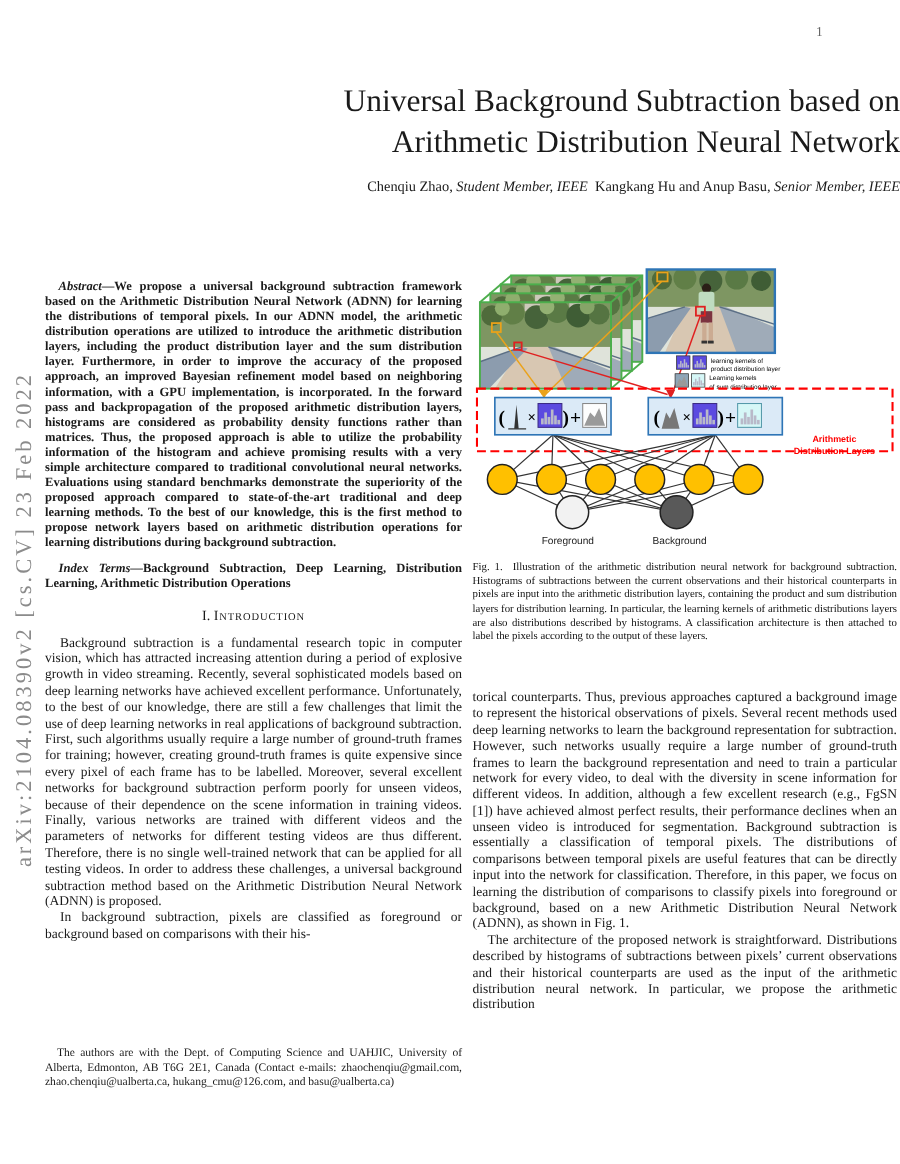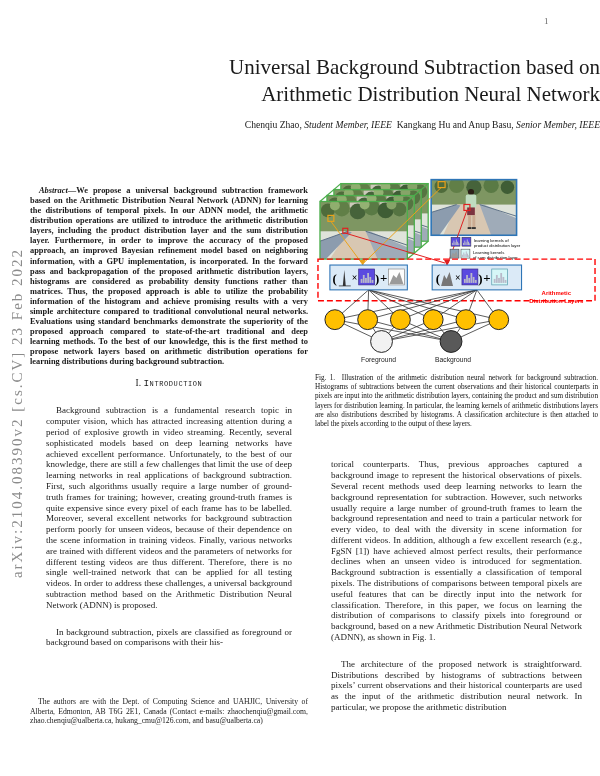--- a/index.html
+++ b/index.html
@@ -23,23 +23,23 @@
   .col-right{position:absolute; left:315px; top:176px; width:283px;}
   p.abstract, p.index-terms{
     font-size:8.4px; font-weight:bold; line-height:1.2; text-align:justify;
     text-indent:9px; margin:0 0 7px 0;
   }
   p.index-terms{margin-top:3px;}
   .lead-label{font-style:italic;}
   h2.section-heading{
     font-size:9.4px; font-weight:normal; text-align:center; margin:11px 0 7px 0;
   }
-  h2.section-heading .sc{font-variant:small-caps; letter-spacing:0.6px;font-family:Liberation Mono, monospace;}
+  h2.section-heading .sc{font-variant:small-caps; letter-spacing:0.6px;}
   p.body-par{
-    font-size:9px; line-height:1.2; text-align:justify; text-indent:10px; margin:16px;
+    font-size:9px; line-height:1.2; text-align:justify; text-indent:10px; margin:0;
   }
   p.body-par.no-indent{text-indent:0;}
   .footnote{
     position:absolute; left:30px; top:697px; width:278px;
     font-size:7.7px; line-height:1.25; text-align:justify; text-indent:8px;
   }
   figure.fig1{margin:0; padding:0;}
   figure.fig1 svg{display:block;}
   figcaption.fig-caption{
     font-size:7.2px; line-height:1.28; text-align:justify; margin:8px 0 0 0; color:#111;
@@ -68,20 +68,21 @@
     <div class="authors">
       <span>Chenqiu Zhao,</span>
       <span class="member">Student Member, IEEE</span>&nbsp;
       <span>Kangkang Hu and Anup Basu,</span>
       <span class="member">Senior Member, IEEE</span>
     </div>
   </div>
 
   <div class="col-left">
     <p class="abstract"><span class="lead-label">Abstract</span><span>—We propose a universal background subtraction framework based on the Arithmetic Distribution Neural Network (ADNN) for learning the distributions of temporal pixels. In our ADNN model, the arithmetic distribution operations are utilized to introduce the arithmetic distribution layers, including the product distribution layer and the sum distribution layer. Furthermore, in order to improve the accuracy of the proposed approach, an improved Bayesian refinement model based on neighboring information, with a GPU implementation, is incorporated. In the forward pass and backpropagation of the proposed arithmetic distribution layers, histograms are considered as probability density functions rather than matrices. Thus, the proposed approach is able to utilize the probability information of the histogram and achieve promising results with a very simple architecture compared to traditional convolutional neural networks. Evaluations using standard benchmarks demonstrate the superiority of the proposed approach compared to state-of-the-art traditional and deep learning methods. To the best of our knowledge, this is the first method to propose network layers based on arithmetic distribution operations for learning distributions during background subtraction.</span></p>
+    <p class="index-terms"><span class="lead-label">Index Terms</span><span>—Background Subtraction, Deep Learning, Distribution Learning, Arithmetic Distribution Operations</span></p>
     <h2 class="section-heading"><span>I.</span> <span class="sc">Introduction</span></h2>
     <p class="body-par">Background subtraction is a fundamental research topic in computer vision, which has attracted increasing attention during a period of explosive growth in video streaming. Recently, several sophisticated models based on deep learning networks have achieved excellent performance. Unfortunately, to the best of our knowledge, there are still a few challenges that limit the use of deep learning networks in real applications of background subtraction. First, such algorithms usually require a large number of ground-truth frames for training; however, creating ground-truth frames is quite expensive since every pixel of each frame has to be labelled. Moreover, several excellent networks for background subtraction perform poorly for unseen videos, because of their dependence on the scene information in training videos. Finally, various networks are trained with different videos and the parameters of networks for different testing videos are thus different. Therefore, there is no single well-trained network that can be applied for all testing videos. In order to address these challenges, a universal background subtraction method based on the Arithmetic Distribution Neural Network (ADNN) is proposed.</p>
     <p class="body-par">In background subtraction, pixels are classified as foreground or background based on comparisons with their his-</p>
   </div>
 
   <div class="footnote">The authors are with the Dept. of Computing Science and UAHJIC, University of Alberta, Edmonton, AB T6G 2E1, Canada (Contact e-mails: zhaochenqiu@gmail.com, zhao.chenqiu@ualberta.ca, hukang_cmu@126.com, and basu@ualberta.ca)</div>
 
   <div class="col-right">
     <figure class="fig1">
       <svg width="283" height="190" viewBox="0 0 285 190" xmlns="http://www.w3.org/2000/svg">

